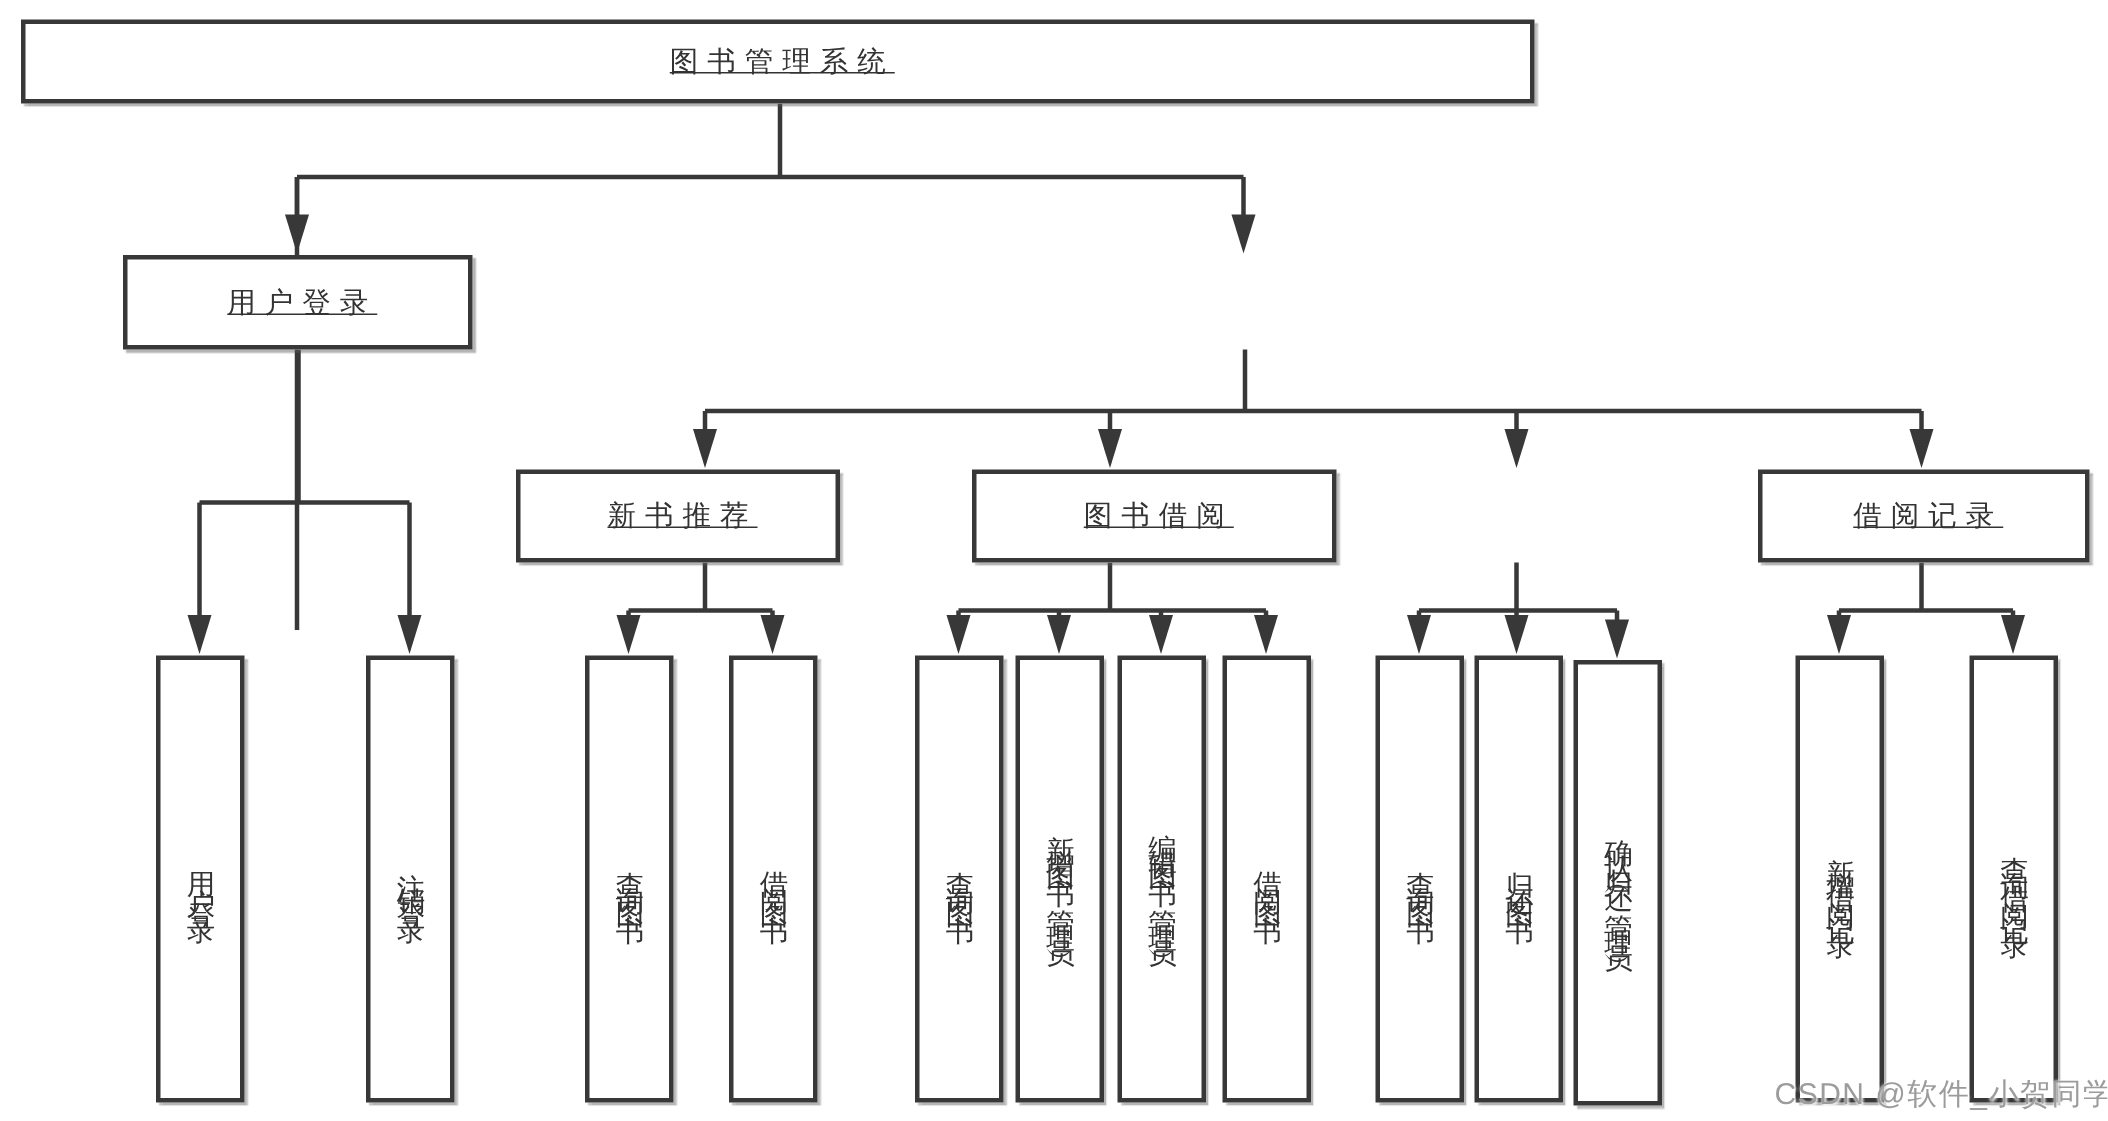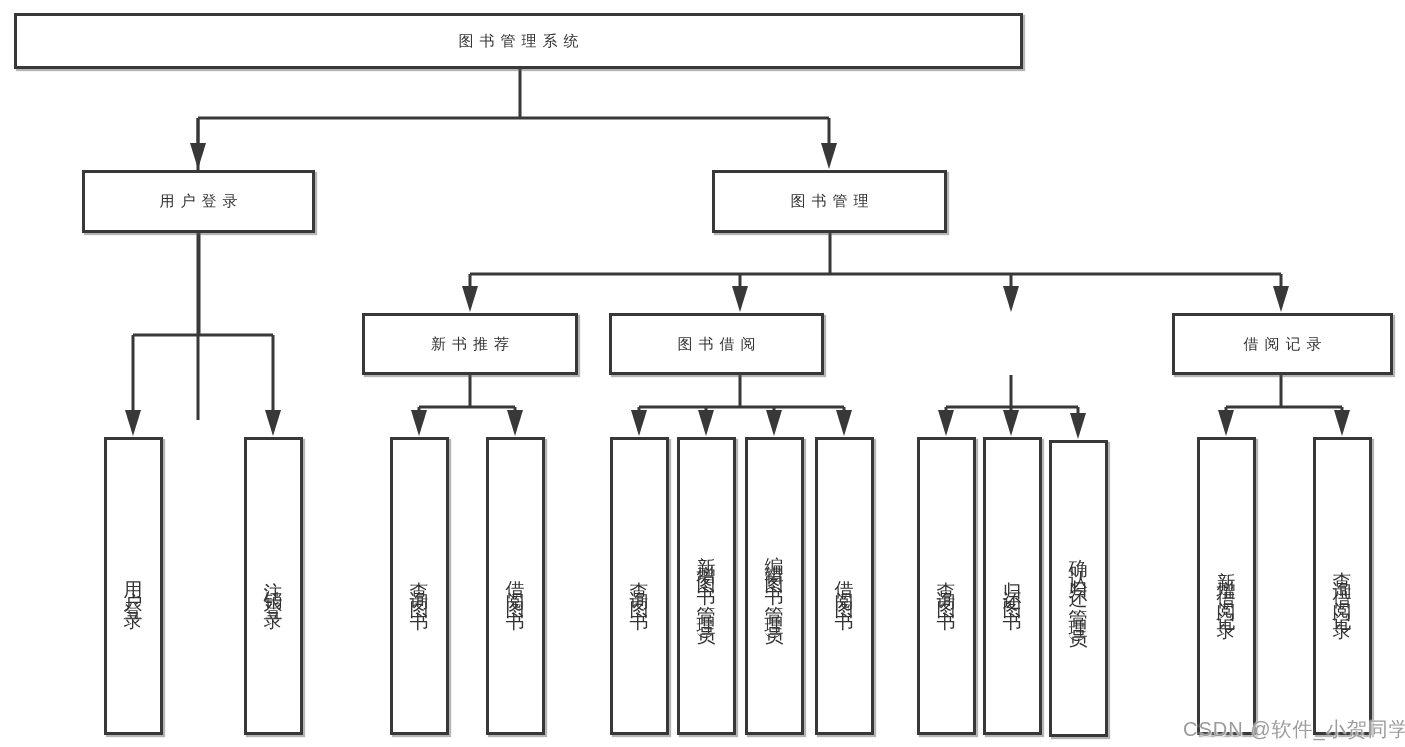--- a/index.html
+++ b/index.html
@@ -27,43 +27,44 @@
     position: absolute;
     box-sizing: border-box;
     border: 3px solid #383838;
     background: #ffffff;
     display: flex;
     align-items: center;
     justify-content: center;
     box-shadow: 2px 2px 1px rgba(90,90,90,0.45);
   }
   .hbox {
-    font-size: 15px;
+    font-size: 19px;
     letter-spacing: 6px;
     text-indent: 6px;
     white-space: nowrap;
+    text-decoration: underline;
   }
   .vbox {
     width: 59px;
     height: 298px;
     top: 437px;
   }
   .vbox .vtext {
     writing-mode: vertical-rl;
     text-orientation: mixed;
     font-size: 19px;
     letter-spacing: 10px;
     line-height: 1;
   }
   
   .n-root           { left: 14px;   top: 13px;  width: 1009px; height: 56px; }
   .n-user-login     { left: 82px;   top: 170px; width: 233px;  height: 63px; }
   .n-book-mgmt      { left: 712px;  top: 170px; width: 235px;  height: 63px; }
-  .n-new-book-rec   { left: 362px;  top: 313px; width: 216px;  height: 62px; }
-  .n-book-borrow    { left: 609px;  top: 313px; width: 215px;  height: 62px; }
+  .n-new-book-rec   { left: 344px;  top: 313px; width: 216px;  height: 62px; }
+  .n-book-borrow    { left: 648px;  top: 313px; width: 243px;  height: 62px; }
   .n-current-borrow { left: 903px;  top: 313px; width: 216px;  height: 62px; }
   .n-borrow-record  { left: 1172px; top: 313px; width: 221px;  height: 62px; text-align: right; }
   
   .n-ul-login   { left: 104px;  }
   .n-ul-logout  { left: 244px;  }
   .n-nb-query   { left: 390px;  }
   .n-nb-borrow  { left: 486px;  }
   .n-bb-query   { left: 610px;  }
   .n-bb-add     { left: 677px;  }
   .n-bb-edit    { left: 745px;  }
@@ -131,23 +132,20 @@
     </g>
   </svg>
 
   <div class="node hbox n-root">
     <span>图书管理系统</span>
   </div>
 
   <div class="node hbox n-user-login">
     <span>用户登录</span>
   </div>
-  <div class="node hbox n-book-mgmt">
-    <span>图书管理</span>
-  </div>
 
   <div class="node hbox n-new-book-rec">
     <span>新书推荐</span>
   </div>
   <div class="node hbox n-book-borrow">
     <span>图书借阅</span>
   </div>
   <div class="node hbox n-borrow-record">
     <span>借阅记录</span>
   </div>

